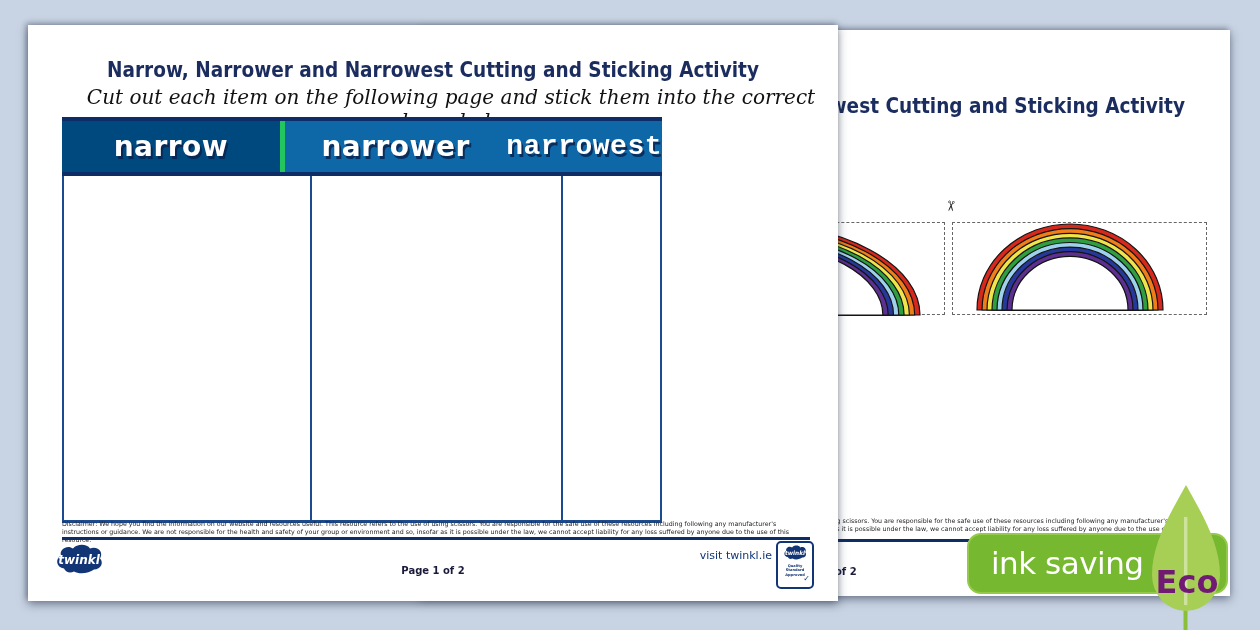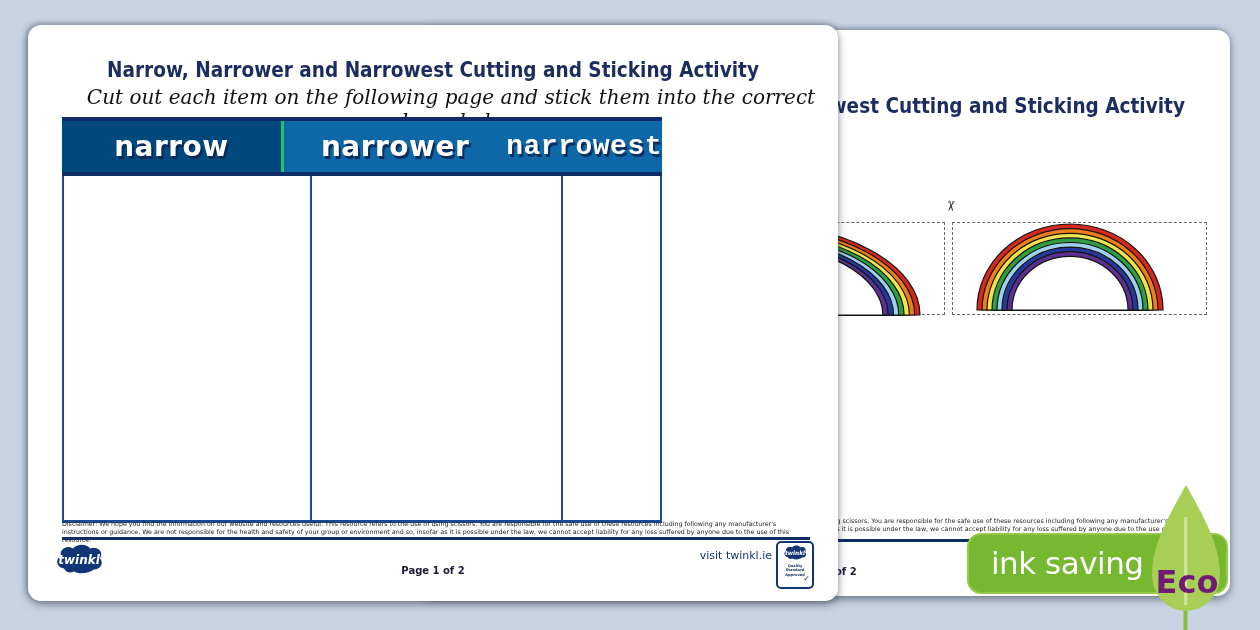--- a/index.html
+++ b/index.html
@@ -1,37 +1,37 @@
 <!DOCTYPE html>
 <html><head>
 <meta charset="utf-8">
 <style>
   html,body{margin:0;padding:0;}
   .stage{position:relative;width:1260px;height:630px;background:#c8d3e3;overflow:hidden;
          font-family:"DejaVu Sans","Liberation Sans",sans-serif;}
   .page{position:absolute;background:#ffffff;
-        box-shadow:0 3px 9px rgba(35,45,70,.55), -2px -2px 5px rgba(35,45,70,.30);border-radius:13px;}
+        box-shadow:0 3px 9px rgba(35,45,70,.55), -2px -2px 5px rgba(35,45,70,.30);}
   .page1{left:28px;top:25px;width:810px;height:576px;z-index:2;}
   .page2{left:420px;top:30px;width:810px;height:566px;z-index:1;overflow:hidden;}
 
   .doc-title{position:absolute;left:0;right:0;top:32px;text-align:center;margin:0;
              font-size:21.5px;font-weight:bold;color:#1b2c5e;white-space:nowrap;
              transform:scaleX(.86);transform-origin:50% 50%;}
   .p2-title{position:absolute;left:113px;top:63px;margin:0;font-size:21.5px;font-weight:bold;
             color:#1b2c5e;white-space:nowrap;transform:scaleX(.86);transform-origin:0 50%;}
   .doc-subtitle{position:absolute;left:0;right:8px;top:60px;text-align:center;margin:0;
              font-family:"DejaVu Serif","Liberation Serif",serif;font-style:italic;
              font-size:20px;color:#111;padding-left:44px;}
 
   .tbl{position:absolute;left:34px;top:92px;width:600px;}
   .tbl-header{display:flex;height:51px;border-top:4px solid #0e2c66;border-bottom:4px solid #0e2c66;}
   .th{display:flex;align-items:center;justify-content:center;color:#fff;font-weight:bold;
       font-size:28px;text-shadow:2px 2.5px 0 rgba(8,35,80,.85);letter-spacing:.5px;}
   .th-1{width:246px;background:#00497e;}
-  .th-2{width:250px;background:#0e68a8;border-left:3px solid #22c55e;}
+  .th-2{width:250px;background:#0e68a8;border-left:5px solid #22c55e;}
   .th-3{flex:1;background:#0e68a8;font-family:Liberation Mono, monospace;}
   .tbl-body{display:flex;height:344px;border-left:2px solid #1b4a8f;border-right:2px solid #1b4a8f;
             border-bottom:3px solid #1b4a8f;background:#fff;}
   .td{height:100%;}
   .td-1{width:246px;border-right:2px solid #1b4a8f;}
   .td-2{width:249px;border-right:2px solid #1b4a8f;}
   .td-3{flex:1;}
 
   .disclaimer{position:absolute;left:34px;right:28px;margin:0;font-size:6.3px;line-height:1.3;
               color:#222;}

